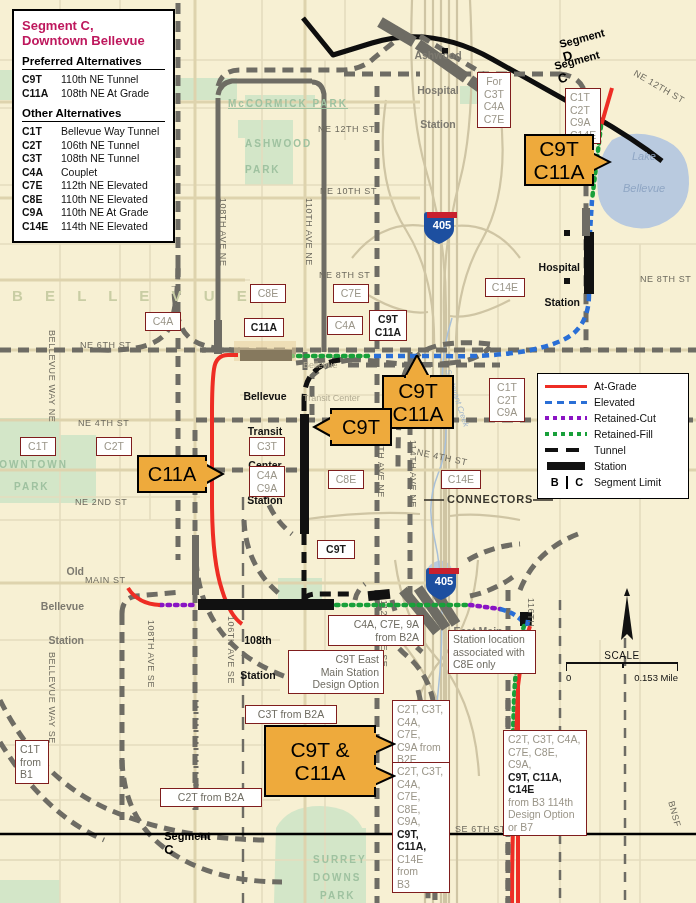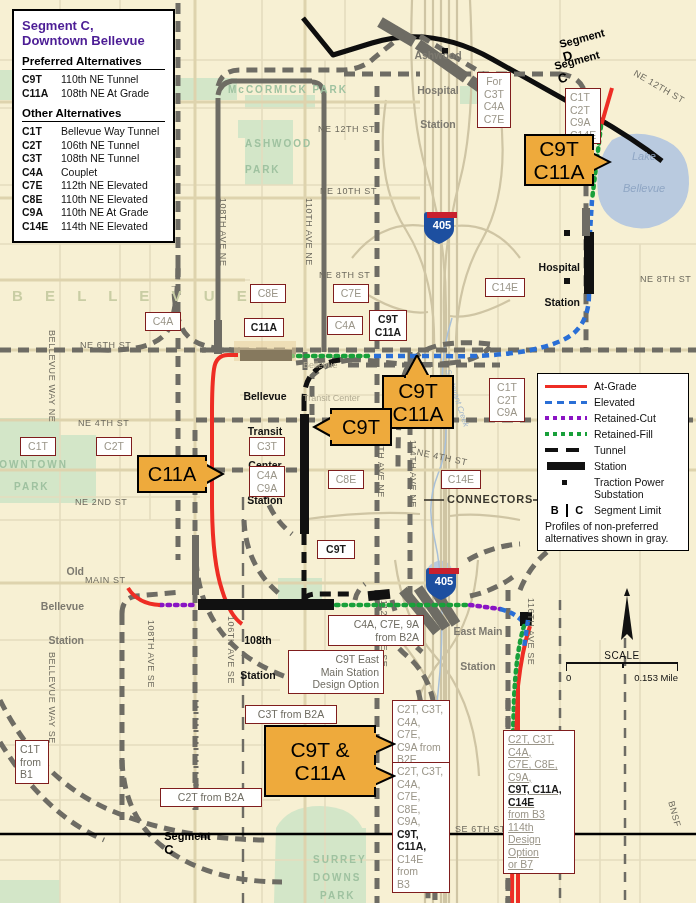--- a/index.html
+++ b/index.html
@@ -44,21 +44,21 @@
     font-size:21px;line-height:23px;text-align:center;font-weight:normal;
     box-sizing:border-box;
   }
   .orange.sm{font-size:20px;}
 
   
   #legend{
     position:absolute;left:12px;top:9px;width:163px;
     background:#fff;border:2px solid #000;padding:7px 8px 8px 8px;box-sizing:border-box;
   }
-  #legend h1{margin:0;font-size:13px;line-height:15px;font-weight:bold;color:#4c1d95;}
+  #legend h1{margin:0;font-size:13px;line-height:15px;font-weight:bold;color:#be185d;}
   #legend h2{margin:7px 0 1px 0;font-size:11.5px;font-weight:bold;color:#000;
              border-bottom:1.5px solid #000;padding-bottom:2px;}
   #legend table{border-collapse:collapse;margin-top:3px;}
   #legend td{font-size:10.5px;line-height:13.5px;color:#111;padding:0 0 0 0;vertical-align:top;}
   #legend td.code{font-weight:bold;width:35px;padding-right:4px;}
 
   
   #maplegend{
     position:absolute;left:537px;top:373px;width:152px;
     background:#fff;border:1.5px solid #000;padding:6px 7px;box-sizing:border-box;
@@ -353,21 +353,21 @@
         <line x1="533" y1="500" x2="553" y2="500"></line>
       </g>
     </g>
   </svg>
 
   <div class="tx" style="left:428px;top:219px;width:28px;text-align:center;color:#fff;font-size:11px;font-weight:bold;">405</div>
   <div class="tx" style="left:430px;top:575px;width:28px;text-align:center;color:#fff;font-size:11px;font-weight:bold;">405</div>
 
   <div class="tx bigcity" style="left:12px;top:287px;">B E L L E V U E</div>
 
-  <div class="tx park" style="left:228px;top:84px;">McCORMICK PARK</div>
+  <div class="tx park" style="left:228px;top:98px;text-decoration:underline;">McCORMICK PARK</div>
   <div class="tx park" style="left:245px;top:138px;">ASHWOOD</div>
   <div class="tx park" style="left:245px;top:164px;">PARK</div>
   <div class="tx park" style="left:-10px;top:459px;">DOWNTOWN</div>
   <div class="tx park" style="left:14px;top:481px;">PARK</div>
   <div class="tx park" style="left:313px;top:854px;">SURREY</div>
   <div class="tx park" style="left:313px;top:872px;">DOWNS</div>
   <div class="tx park" style="left:320px;top:890px;">PARK</div>
 
   <div class="tx water" style="left:632px;top:150px;">Lake</div>
   <div class="tx water" style="left:623px;top:182px;">Bellevue</div>
@@ -553,38 +553,43 @@
   <div class="cal c mid" style="left:160px;top:788px;width:102px;">
     <div>C2T from B2A</div>
   </div>
 
   <div class="cal mid" style="left:15px;top:740px;width:34px;">
     <div>C1T</div>
     <div>from</div>
     <div>B1</div>
   </div>
 
+  <div class="cal mid" style="left:448px;top:630px;width:88px;">
+    <div>Station location</div>
+    <div>associated with</div>
+    <div>C8E only</div>
+  </div>
 
   <div class="cal" style="left:392px;top:700px;width:58px;">
     <div>C2T, C3T,</div>
     <div>C4A, C7E,</div>
     <div>C9A from</div>
     <div>B2E</div>
   </div>
 
   <div class="cal" style="left:392px;top:762px;width:58px;">
     <div>C2T, C3T,</div>
     <div>C4A, C7E,</div>
     <div>C8E, C9A,</div>
     <div class="bb">C9T, C11A,</div>
     <div>C14E from</div>
     <div>B3</div>
   </div>
 
-  <div class="cal" style="left:503px;top:730px;width:72px;text-decoration:underline;">
+  <div class="cal" style="left:503px;top:730px;width:84px;">
     <div>C2T, C3T, C4A,</div>
     <div>C7E, C8E, C9A,</div>
     <div class="bb">C9T, C11A, C14E</div>
     <div>from B3 114th</div>
     <div>Design Option</div>
     <div>or B7</div>
   </div>
 
   <div class="orange" style="left:524px;top:134px;width:70px;height:52px;">
     <div>
@@ -726,43 +731,30 @@
         <span class="sw-line" style="top:4px;height:4px;background:repeating-linear-gradient(to right,#111 0 13px,transparent 13px 21px);"></span>
       </span>
       <span class="lbl">Tunnel</span>
     </div>
     <div class="row">
       <span class="sw">
         <span class="sw-station"></span>
       </span>
       <span class="lbl">Station</span>
     </div>
-    <div class="row" style="align-items:flex-start;">
-      <span class="sw">
-        <span class="sw-tps"></span>
-      </span>
-      <span class="lbl">
-        <span>Traction Power</span><br>
-        <span>Substation</span>
-      </span>
-    </div>
     <div class="row">
       <span class="sw">
         <span class="sw-seg">
           <span>B</span>
           <i></i>
           <span>C</span>
         </span>
       </span>
       <span class="lbl">Segment Limit</span>
     </div>
-    <div class="note">
-      <span>Profiles of non-preferred</span><br>
-      <span>alternatives shown in gray.</span>
-    </div>
   </div>
 
   <div id="scale">
     <div class="cap">SCALE</div>
     <div class="bar">
         <i></i>
       </div>
     <div class="ends">
       <span>0</span>
       <span>0.153 Mile</span>

